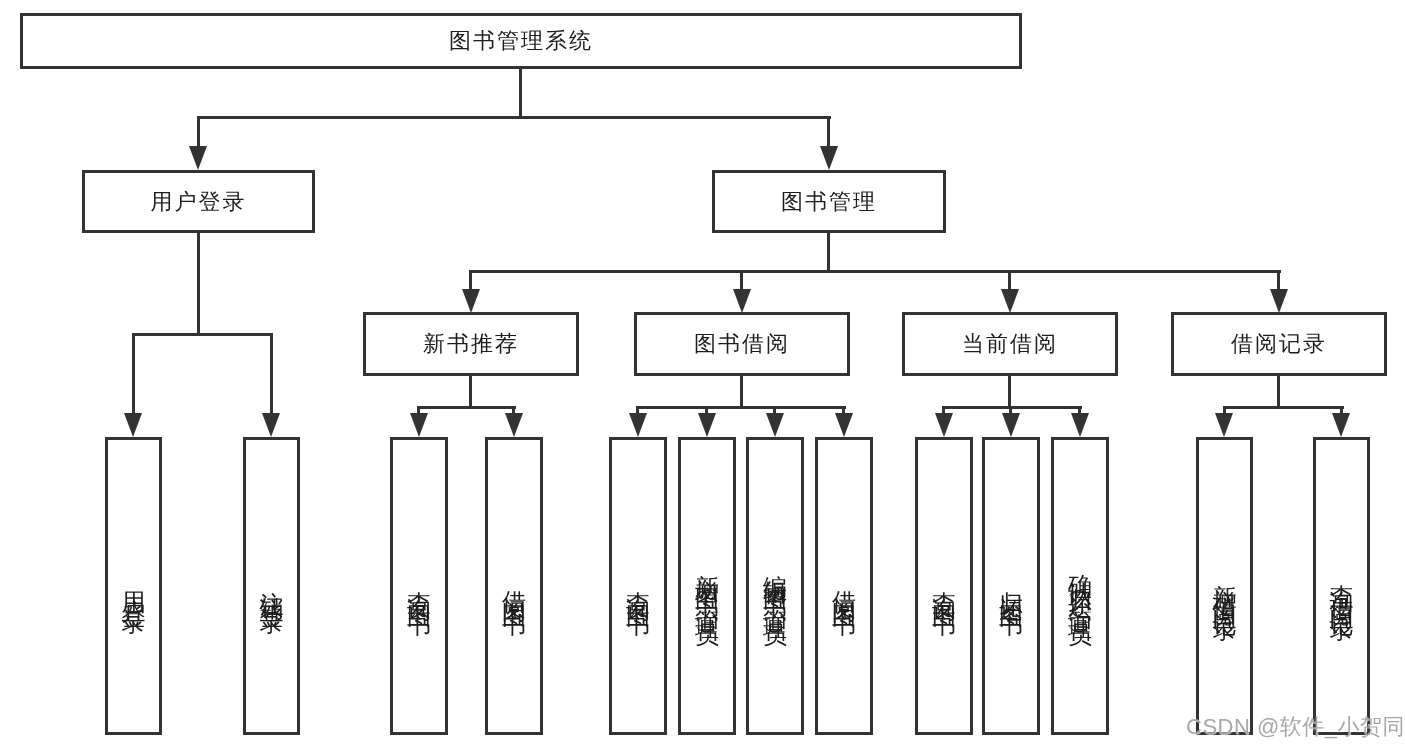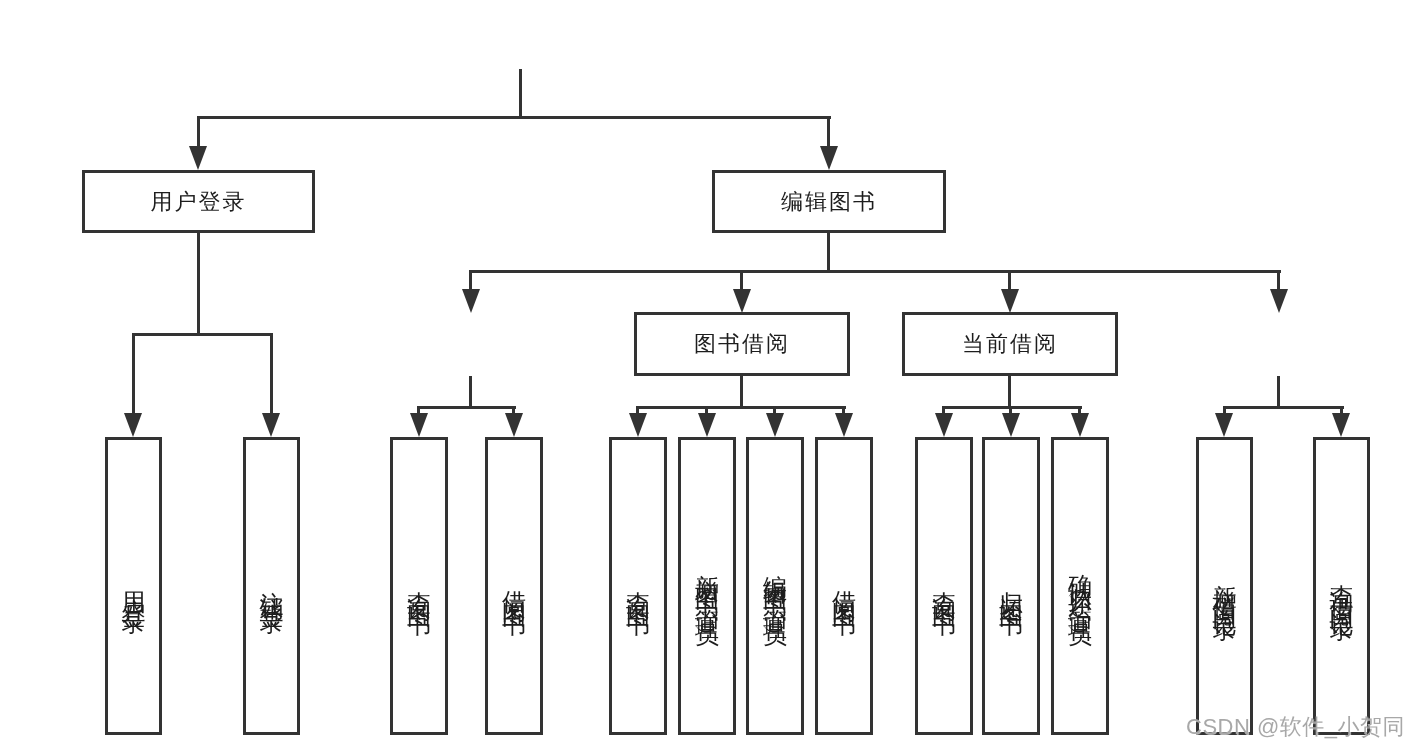--- a/index.html
+++ b/index.html
@@ -34,51 +34,60 @@
     position:absolute;left:1186px;top:712px;z-index:5;
     font-size:22px;color:var(--watermark);letter-spacing:0.5px;white-space:nowrap;
     text-shadow:1px 1px 1px rgba(255,255,255,0.7);
   }
 </style>
 </head>
 <body>
 
 <div class="canvas">
 
+  <div class="box" style="left:20px;top:13px;width:1002px;height:56px;">
+    <span class="hlabel">图书管理系统</span>
+  </div>
 
   <div class="vl" style="left:519px;top:69px;height:49px;"></div>
   <div class="hl" style="left:197px;top:116px;width:634px;"></div>
   <div class="vl" style="left:197px;top:116px;height:32px;"></div>
   <div class="arrow" style="left:189px;top:146px;"></div>
   <div class="vl" style="left:827px;top:116px;height:32px;"></div>
   <div class="arrow" style="left:820px;top:146px;"></div>
 
   <div class="box" style="left:82px;top:170px;width:233px;height:63px;">
     <span class="hlabel">用户登录</span>
   </div>
   <div class="box" style="left:712px;top:170px;width:234px;height:63px;">
-    <span class="hlabel">编辑图书</span>
+    <span class="hlabel">图书管理</span>
   </div>
 
   <div class="vl" style="left:827px;top:233px;height:40px;"></div>
   <div class="hl" style="left:469px;top:270px;width:812px;"></div>
   <div class="vl" style="left:469px;top:270px;height:21px;"></div>
   <div class="arrow" style="left:462px;top:289px;"></div>
   <div class="vl" style="left:740px;top:270px;height:21px;"></div>
   <div class="arrow" style="left:733px;top:289px;"></div>
   <div class="vl" style="left:1008px;top:270px;height:21px;"></div>
   <div class="arrow" style="left:1001px;top:289px;"></div>
   <div class="vl" style="left:1277px;top:270px;height:21px;"></div>
   <div class="arrow" style="left:1270px;top:289px;"></div>
 
+  <div class="box" style="left:363px;top:312px;width:216px;height:64px;">
+    <span class="hlabel">新书推荐</span>
+  </div>
   <div class="box" style="left:902px;top:312px;width:216px;height:64px;">
     <span class="hlabel">当前借阅</span>
   </div>
   <div class="box" style="left:634px;top:312px;width:216px;height:64px;">
     <span class="hlabel">图书借阅</span>
+  </div>
+  <div class="box" style="left:1171px;top:312px;width:216px;height:64px;">
+    <span class="hlabel">借阅记录</span>
   </div>
 
   <div class="vl" style="left:197px;top:233px;height:103px;"></div>
   <div class="hl" style="left:132px;top:333px;width:141px;"></div>
   <div class="vl" style="left:132px;top:333px;height:82px;"></div>
   <div class="arrow" style="left:124px;top:413px;"></div>
   <div class="vl" style="left:270px;top:333px;height:82px;"></div>
   <div class="arrow" style="left:262px;top:413px;"></div>
 
   <div class="vl" style="left:469px;top:376px;height:33px;"></div>

